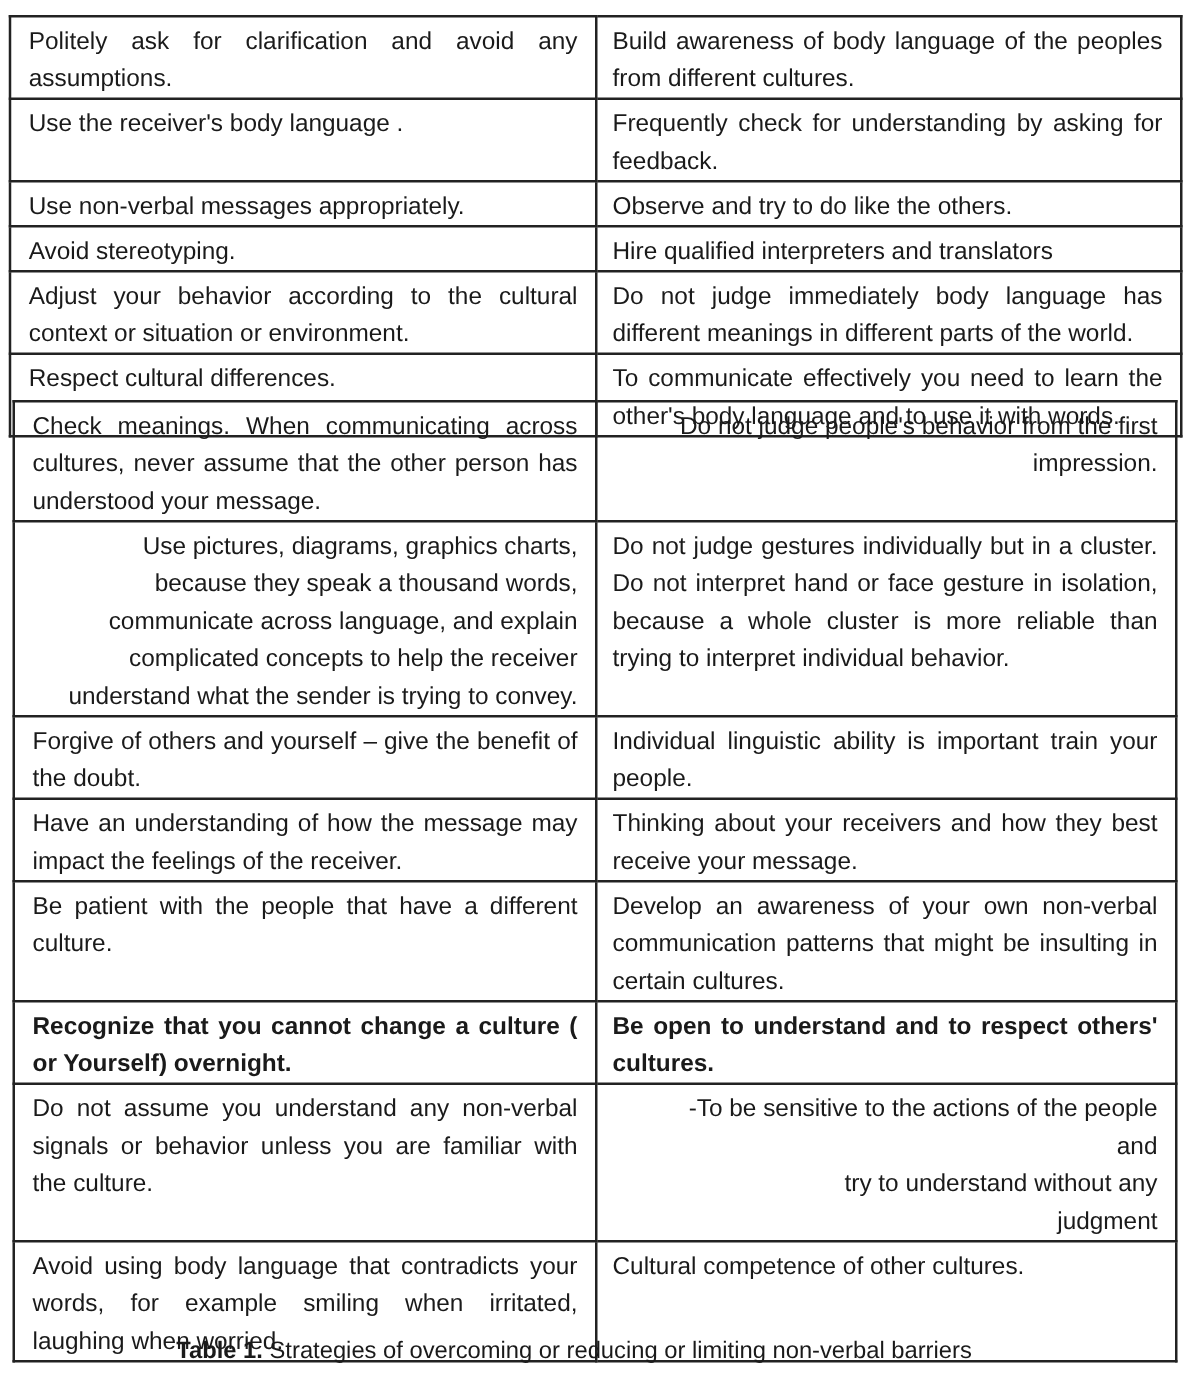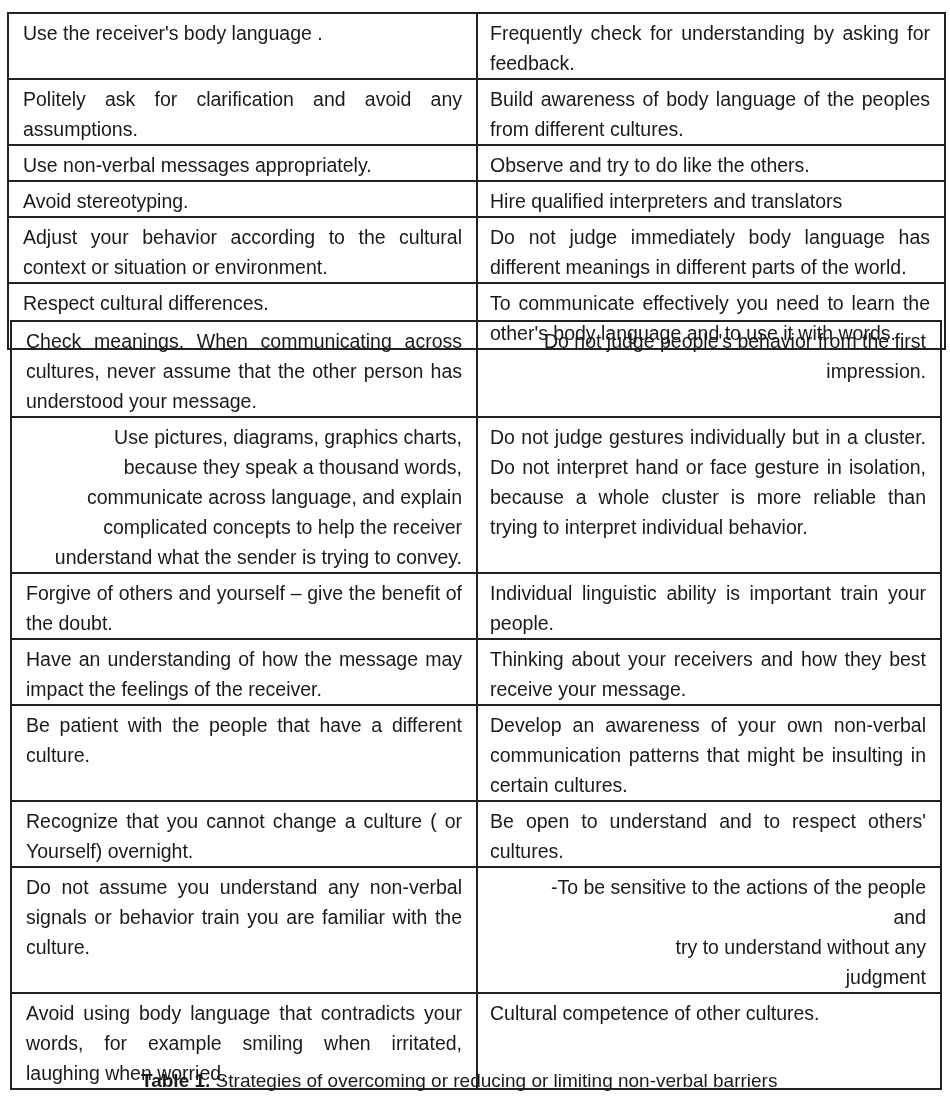--- a/index.html
+++ b/index.html
@@ -19,27 +19,27 @@
 </style>
 </head>
 <body>
 
 <table id="t1">
   <colgroup>
       <col class="c1">
       <col>
     </colgroup>
   <tbody id="t1-body">
+      <tr style="height: 59px;">
+        <td>Politely ask for clarification and avoid any assumptions.</td>
+        <td class="r">Build awareness of body language of the peoples from different cultures.</td>
+      </tr>
       <tr style="height: 61px;">
         <td>Use the receiver's body language .</td>
         <td class="r">Frequently check for understanding by asking for feedback.</td>
-      </tr>
-      <tr style="height: 59px;">
-        <td>Politely ask for clarification and avoid any assumptions.</td>
-        <td class="r">Build awareness of body language of the peoples from different cultures.</td>
       </tr>
       <tr style="height: 32px;">
         <td>Use non-verbal messages appropriately.</td>
         <td class="r">Observe and try to do like the others.</td>
       </tr>
       <tr style="height: 31px; border-radius: 16px;">
         <td>Avoid stereotyping.</td>
         <td class="r">Hire qualified interpreters and translators</td>
       </tr>
       <tr style="height: 61px;">
@@ -72,26 +72,26 @@
         <td class="r">Individual linguistic ability is important train your people.</td>
       </tr>
       <tr style="height: 60px;">
         <td>Have an understanding of how the message may impact the feelings of the receiver.</td>
         <td class="r">Thinking about your receivers and how they best receive your message.</td>
       </tr>
       <tr style="height: 89px;">
         <td>Be patient with the people that have a different culture.</td>
         <td class="r">Develop an awareness of your own non-verbal communication patterns that might be insulting in certain cultures.</td>
       </tr>
-      <tr style="height: 60px;">
+      <tr style="height: 60px; font-weight: bold;">
         <td>Recognize that you cannot change a culture ( or Yourself) overnight.</td>
         <td class="r">Be open to understand and to respect others' cultures.</td>
       </tr>
       <tr style="height: 89px;">
-        <td>Do not assume you understand any non-verbal signals or behavior train you are familiar with the culture.</td>
+        <td>Do not assume you understand any non-verbal signals or behavior unless you are familiar with the culture.</td>
         <td class="r pre" style="white-space: pre-wrap; padding-left: 44px;">  -To be sensitive to the actions of the people and
 try to understand without any
 judgment</td>
       </tr>
       <tr style="height: 90px;">
         <td>Avoid using body language that contradicts your words, for example smiling when irritated, laughing when worried.</td>
         <td class="r">Cultural competence of other cultures.</td>
       </tr>
     </tbody>
 </table>

